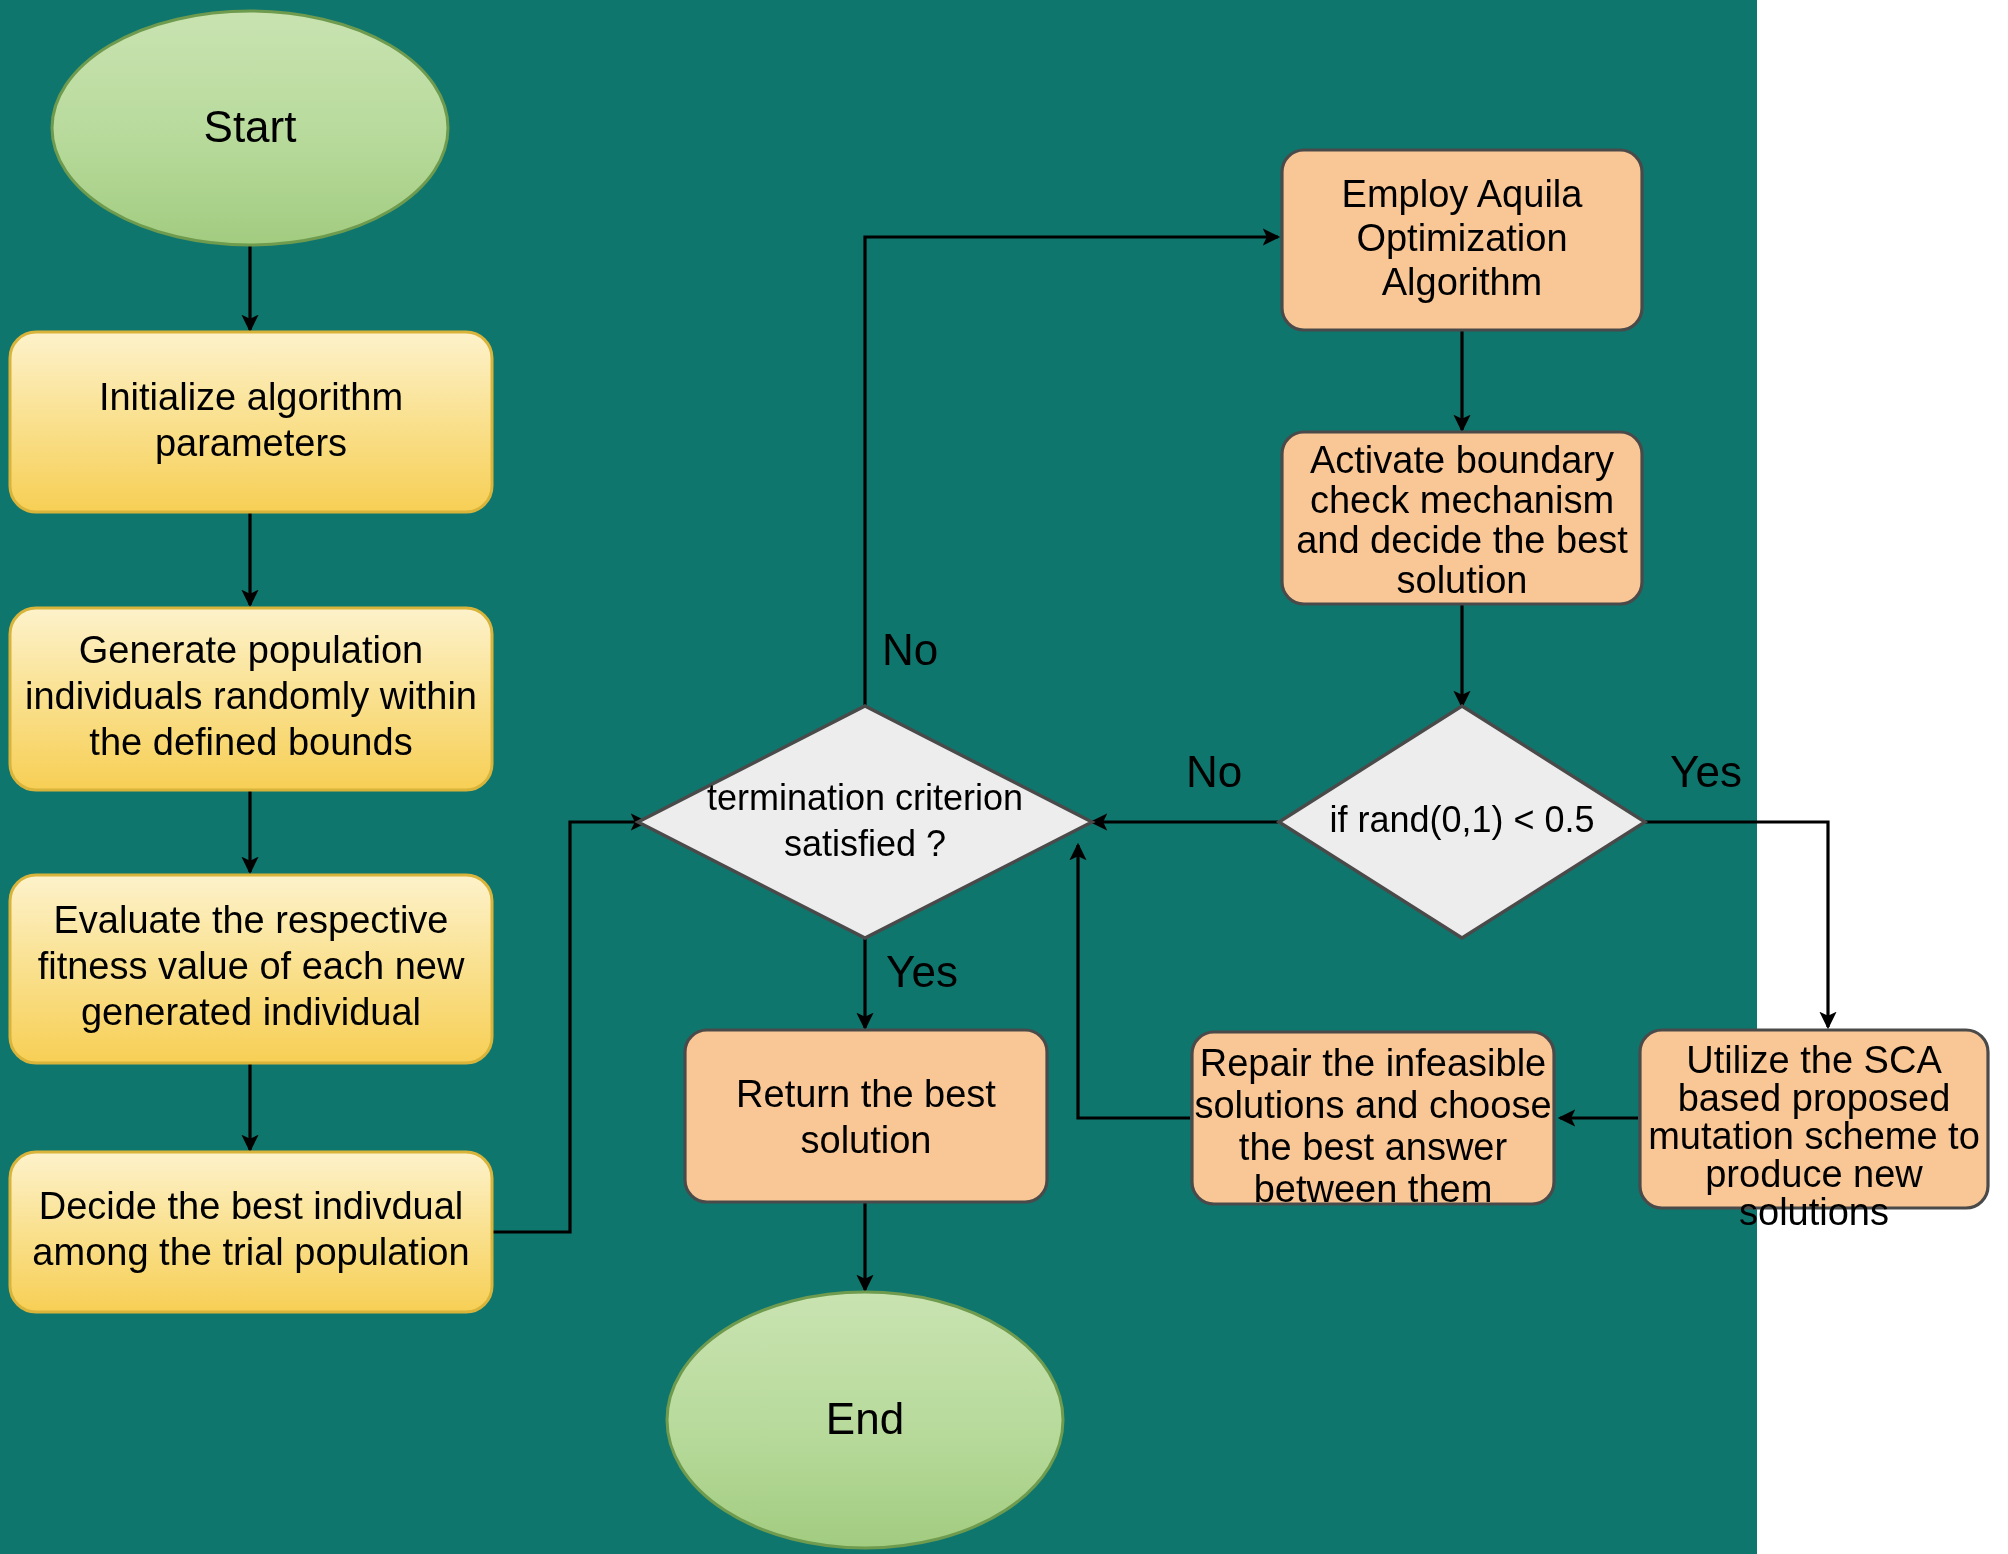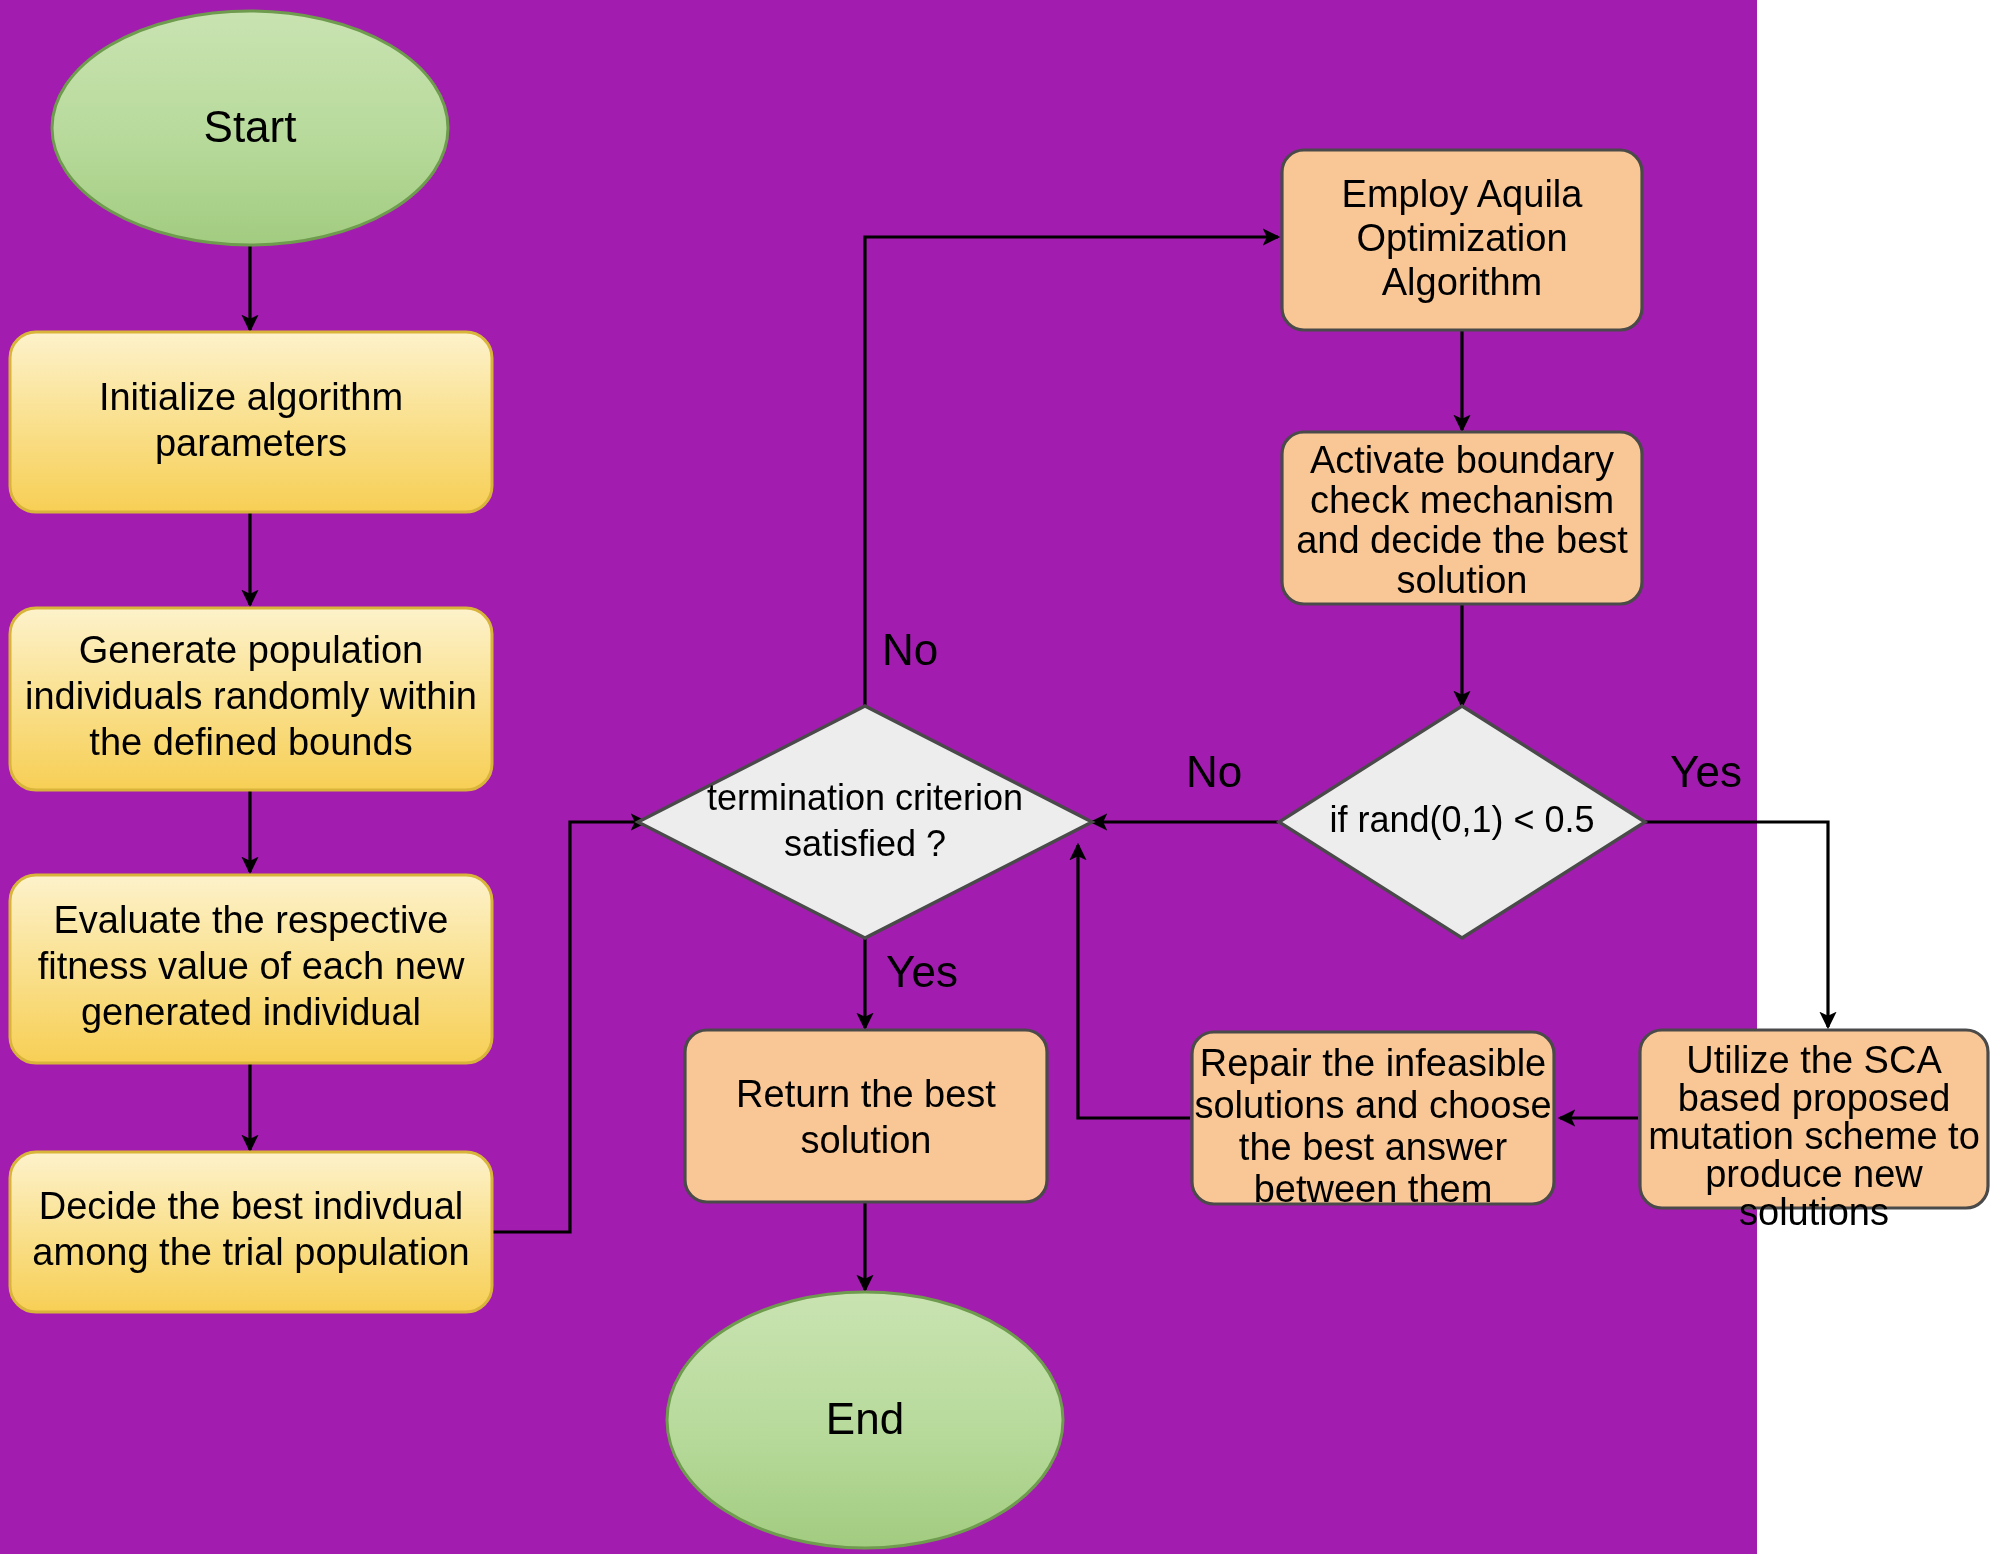--- a/index.html
+++ b/index.html
@@ -4,21 +4,21 @@
 <style>
   html, body {
     margin: 0;
     padding: 0;
     background: #ffffff;
   }
   #canvas {
     position: relative;
     width: 1757px;
     height: 1554px;
-    background: #a21caf;
+    background: #0f766e;
     font-family: "Liberation Sans", sans-serif;
   }
   svg.flow {
     position: absolute;
     left: 0;
     top: 0;
     width: 2008px;
     height: 1554px;
     display: block;
   }

